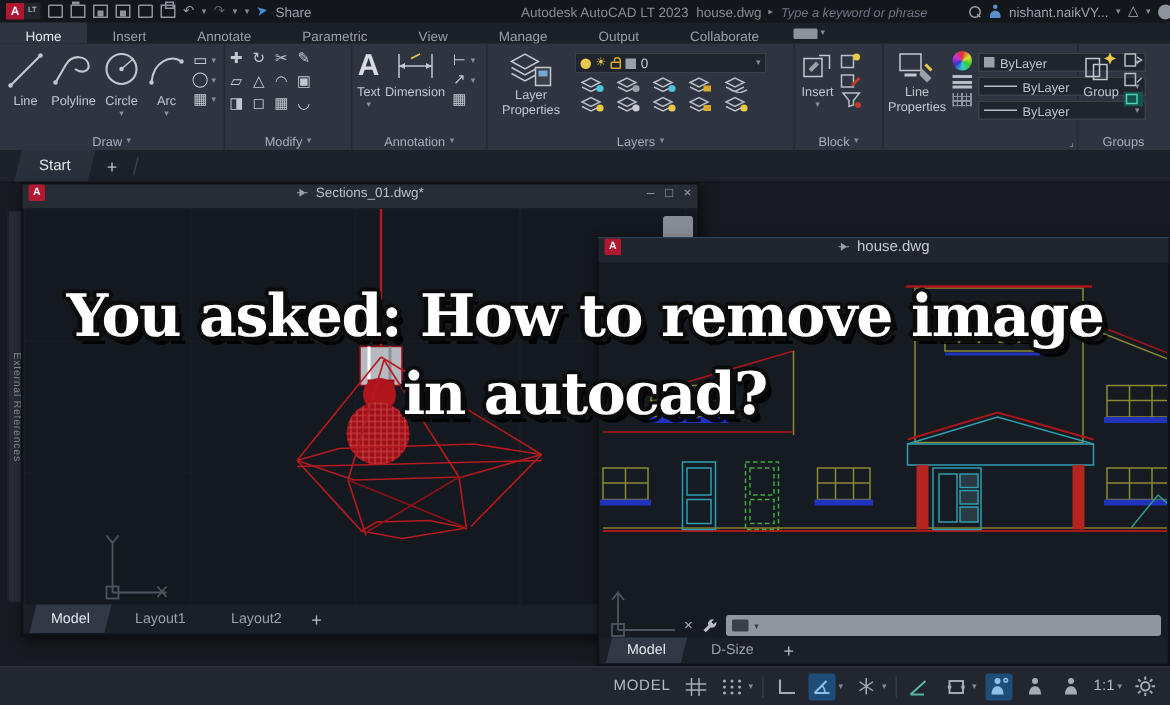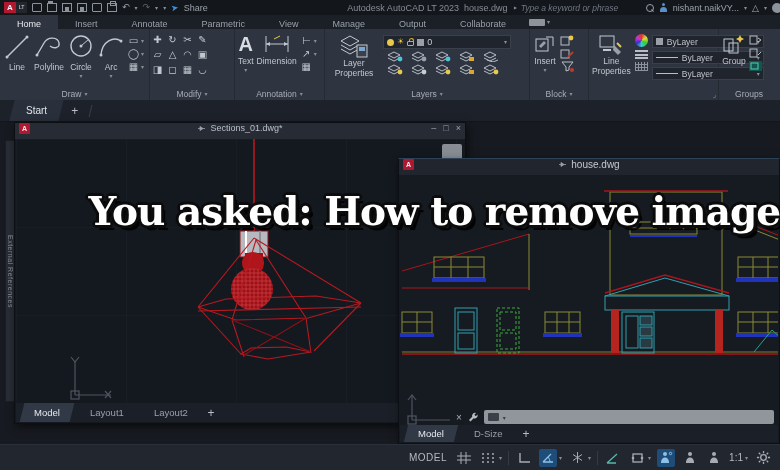--- a/index.html
+++ b/index.html
@@ -107,21 +107,21 @@
 
 #statusbar{position:absolute;left:0;top:444px;width:780px;height:26px;background:#22262f;border-top:1px solid #2b303a;display:flex;align-items:center;justify-content:flex-end;gap:6px;padding:0 8px;font-size:10px;color:#a6acb6}
 .sb-ico{display:flex;align-items:center;justify-content:center;width:18px;height:18px;border-radius:2px}
 .sb-ico.active{background:#1d4d78}
 .sb-sep{width:1px;height:14px;background:#343b46}
 .sb-caret{font-size:6px;color:#868d97;margin-left:-4px}
 .model-lbl{letter-spacing:.5px;color:#b4bac3;margin-right:2px}
 .scale-lbl{color:#b4bac3}
 
 
-.overlay-line{position:absolute;left:0;right:0;text-align:right;font-family:"DejaVu Serif","Liberation Serif",serif;font-weight:bold;font-size:39px;letter-spacing:-1px;color:#ffffff;z-index:50;white-space:nowrap;
+.overlay-line{position:absolute;left:0;right:0;text-align:center;font-family:"DejaVu Serif","Liberation Serif",serif;font-weight:bold;font-size:39px;letter-spacing:-1px;color:#ffffff;z-index:50;white-space:nowrap;
 text-shadow:-2px -2px 0 #0c0c0c,2px -2px 0 #0c0c0c,-2px 2px 0 #0c0c0c,2px 2px 0 #0c0c0c,0 -3px 0 #0c0c0c,0 3px 0 #0c0c0c,-3px 0 0 #0c0c0c,3px 0 0 #0c0c0c,4px 5px 0 rgba(0,0,0,.85)}
 #ovl1{top:188px}
 #ovl2{top:240px}
 </style>
 </head>
 <body>
 
 <div id="app">
 
   <div id="titlebar">
@@ -776,14 +776,15 @@
     <span class="sb-caret">▾</span>
     <span class="sb-ico">
       <svg width="15" height="15" viewBox="0 0 16 16">
           <circle cx="8" cy="8" r="3" fill="none" stroke="#a6acb6" stroke-width="1.4"></circle>
           <path d="M8 1v2.4M8 12.6V15M1 8h2.4M12.6 8H15M3 3l1.7 1.7M11.3 11.3L13 13M13 3l-1.7 1.7M4.7 11.3L3 13" stroke="#a6acb6" stroke-width="1.4"></path>
         </svg>
     </span>
   </div>
 
   <div class="overlay-line" id="ovl1">You asked: How to remove image</div>
+  <div class="overlay-line" id="ovl2">in autocad?</div>
 
 </div>
 
 </body></html>

